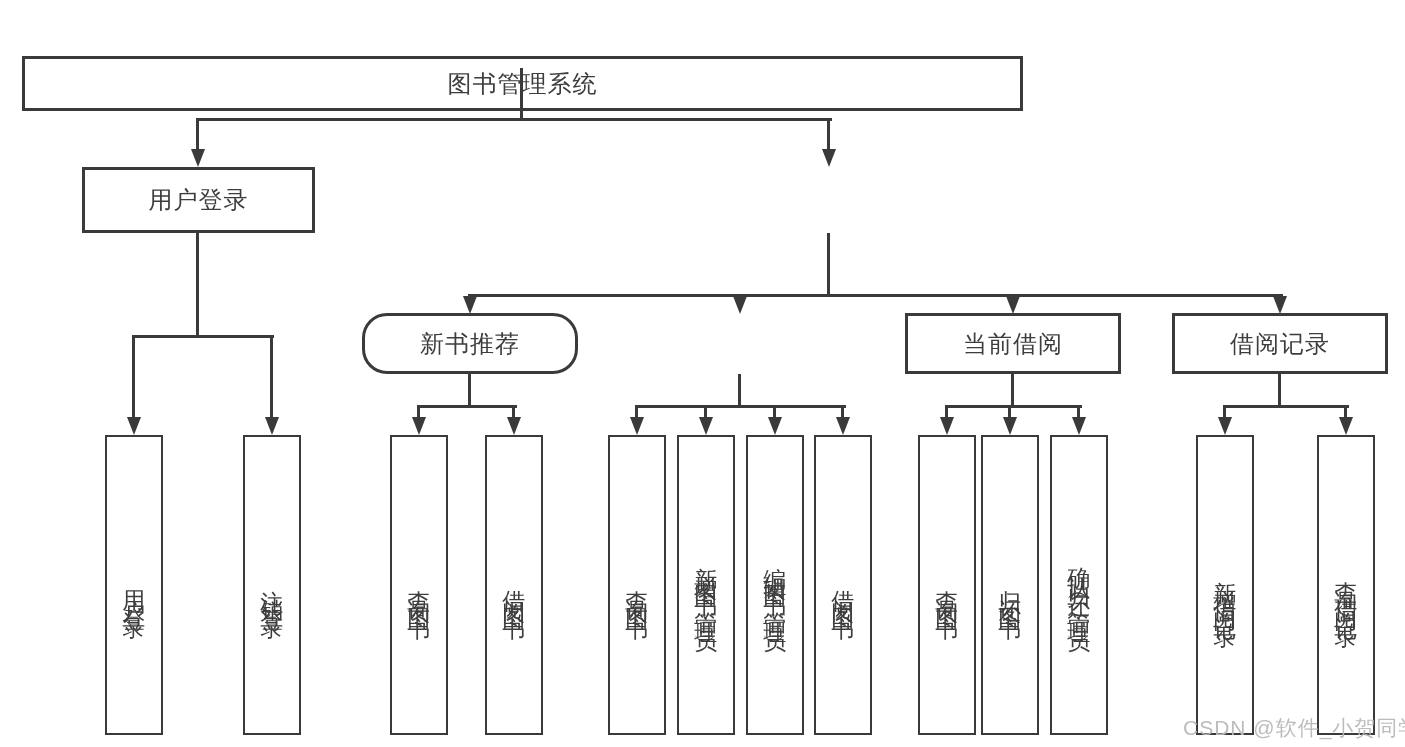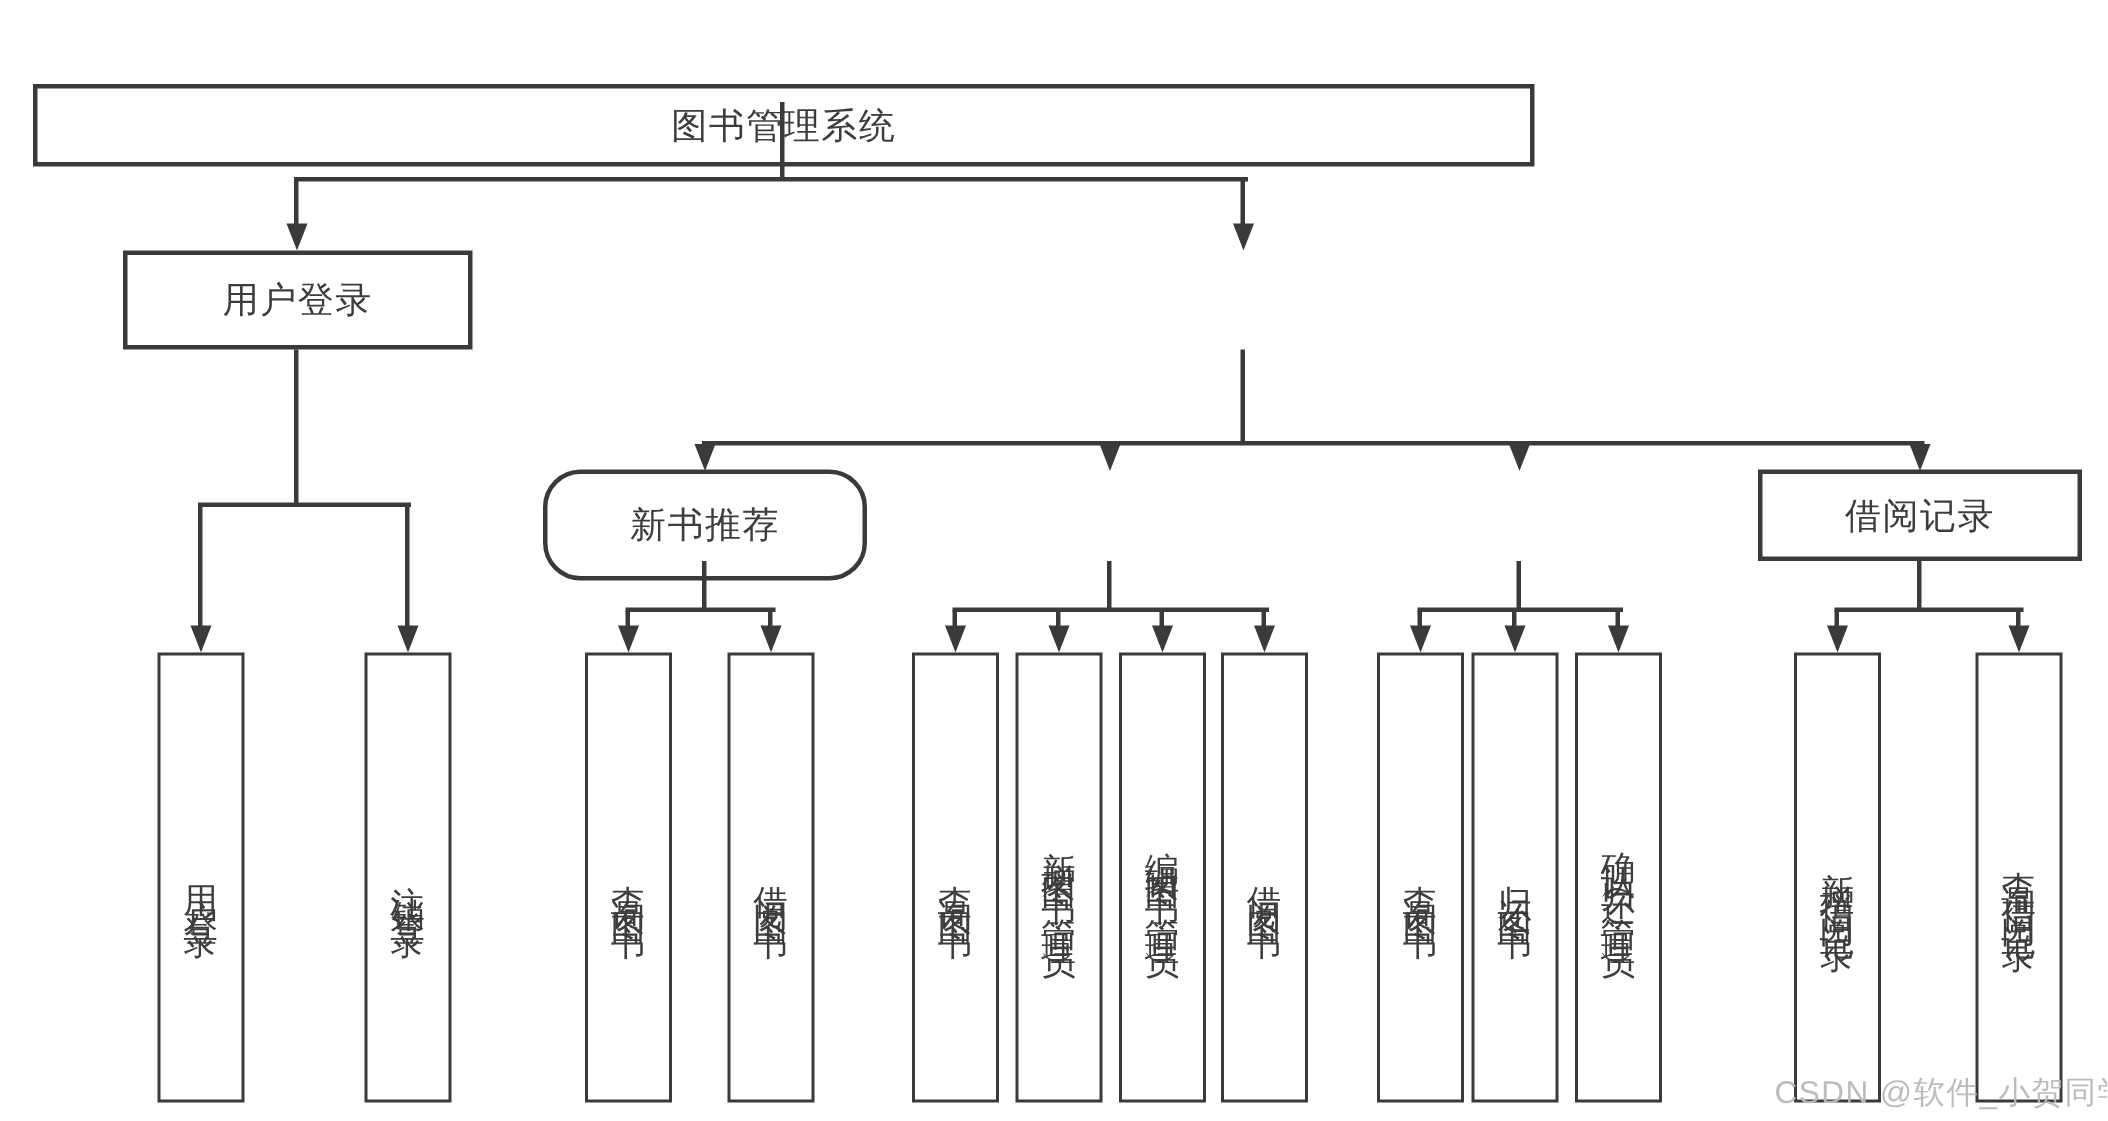--- a/index.html
+++ b/index.html
@@ -60,22 +60,25 @@
 <div class="canvas">
 
   <div class="box" style="left:22px; top:13px; width:1001px; height:55px;margin-top:43px;">
     <span class="hlabel">图书管理系统</span>
   </div>
 
   <div class="box" style="left:82px; top:167px; width:233px; height:66px;">
     <span class="hlabel">用户登录</span>
   </div>
 
-  <div class="box" style="left:362px; top:313px; width:216px; height:74px;border-radius:25px;">
+  <div class="box" style="left:362px; top:313px; width:216px; height:61px;border-radius:25px;">
     <span class="hlabel">新书推荐</span>
+  </div>
+  <div class="box" style="left:905px; top:313px; width:216px; height:61px;">
+    <span class="hlabel">当前借阅</span>
   </div>
   <div class="box" style="left:1172px; top:313px; width:216px; height:61px;">
     <span class="hlabel">借阅记录</span>
   </div>
 
   <div class="box leaf" style="left:105px; top:435px; width:58px; height:300px;">
     <span class="vlabel">用户登录</span>
   </div>
   <div class="box leaf" style="left:243px; top:435px; width:58px; height:300px;">
     <span class="vlabel">注销登录</span>

